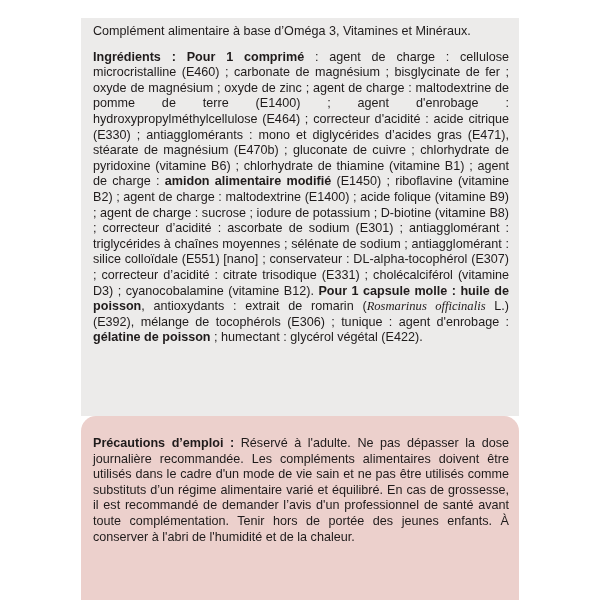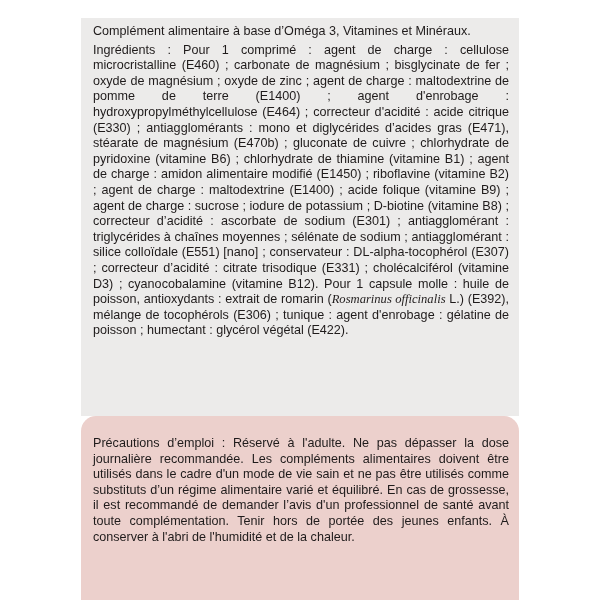--- a/index.html
+++ b/index.html
@@ -4,22 +4,22 @@
   <style>
     html, body { margin:0; padding:0; }
     body {
       width:600px; height:600px; background:#ffffff; position:relative; overflow:hidden;
       font-family:"Liberation Sans", sans-serif; color:#1f1b1b;
     }
     .panel { position:absolute; left:81px; top:18px; width:438px; }
     .grey { background:#ecebea; height:398px; box-sizing:border-box; padding:6px 10px 0 12px; }
     .pink { background:#ecd0cc; height:207px; box-sizing:border-box; padding:20px 10px 0 12px;border-radius:15px; }
     p { margin:0; font-size:12.6px; line-height:15.6px; text-align:justify; }
-    .intro { margin-bottom:3px; }
-    b { font-weight:normal; }
+    .intro { margin-bottom:10px; }
+    b { font-weight:bold; }
     i { font-style:italic;font-family:Liberation Serif, serif; }
   </style>
 </head>
 <body>
 
 <div class="panel">
   <div class="grey">
     <p class="intro">Complément alimentaire à base d’Oméga 3, Vitamines et Minéraux.</p>
     <p><b>Ingrédients : Pour 1 comprimé</b><span> : agent de charge : cellulose microcristalline (E460) ; carbonate de magnésium ; bisglycinate de fer ; oxyde de magnésium ; oxyde de zinc ; agent de charge : maltodextrine de pomme de terre (E1400) ; agent d'enrobage : hydroxypropylméthylcellulose (E464) ; correcteur d'acidité : acide citrique (E330) ; antiagglomérants : mono et diglycérides d’acides gras (E471), stéarate de magnésium (E470b) ; gluconate de cuivre ; chlorhydrate de pyridoxine (vitamine B6) ; chlorhydrate de thiamine (vitamine B1) ; agent de charge : </span><b>amidon alimentaire modifié</b><span> (E1450) ; riboflavine (vitamine B2) ; agent de charge : maltodextrine (E1400) ; acide folique (vitamine B9) ; agent de charge : sucrose ; iodure de potassium ; D-biotine (vitamine B8) ; correcteur d’acidité : ascorbate de sodium (E301) ; antiagglomérant : triglycérides à chaînes moyennes ; sélénate de sodium ; antiagglomérant : silice colloïdale (E551) [nano] ; conservateur : DL-alpha-tocophérol (E307) ; correcteur d’acidité : citrate trisodique (E331) ; cholécalciférol (vitamine D3) ; cyanocobalamine (vitamine B12). </span><b>Pour 1 capsule molle : huile de poisson</b><span>, antioxydants : extrait de romarin (</span><i>Rosmarinus officinalis</i><span> L.) (E392), mélange de tocophérols (E306) ; tunique : agent d'enrobage : </span><b>gélatine de poisson</b><span> ; humectant : glycérol végétal (E422).</span></p>
   </div>

